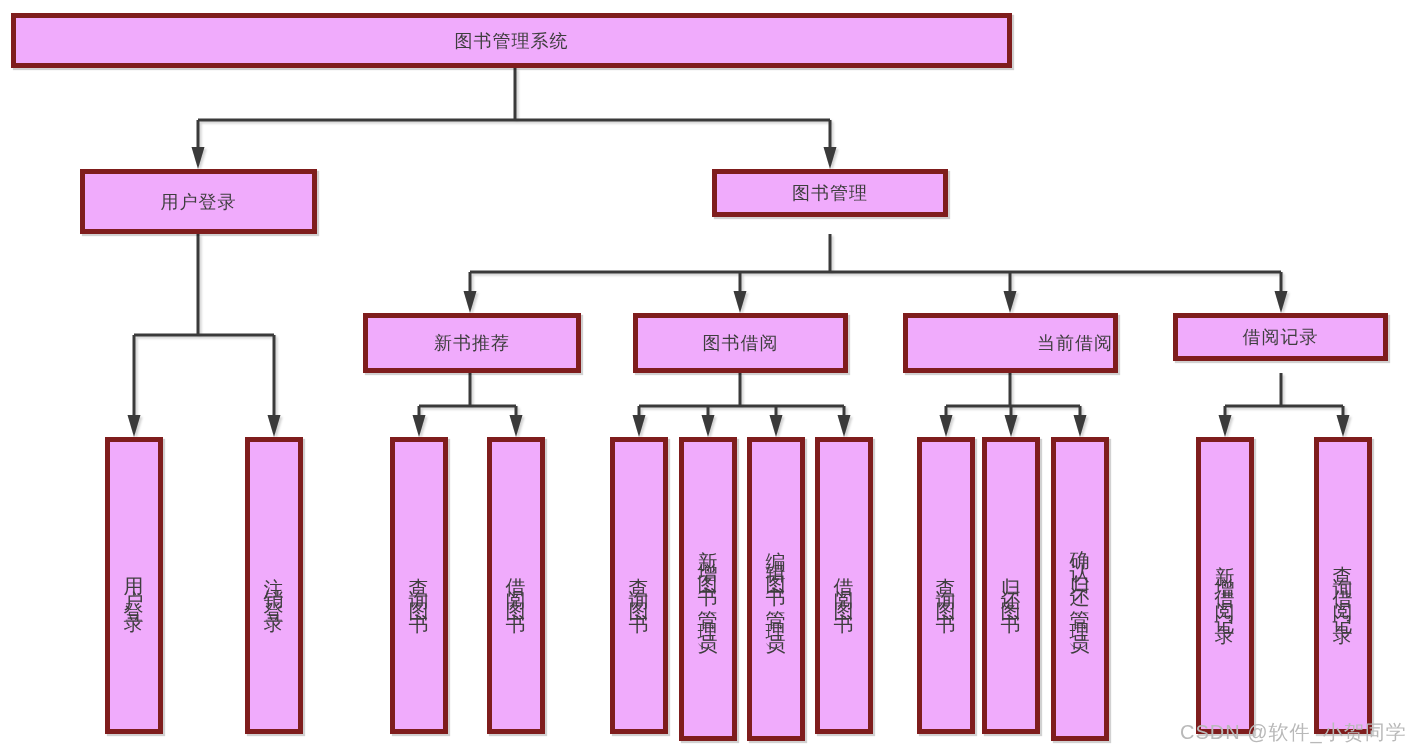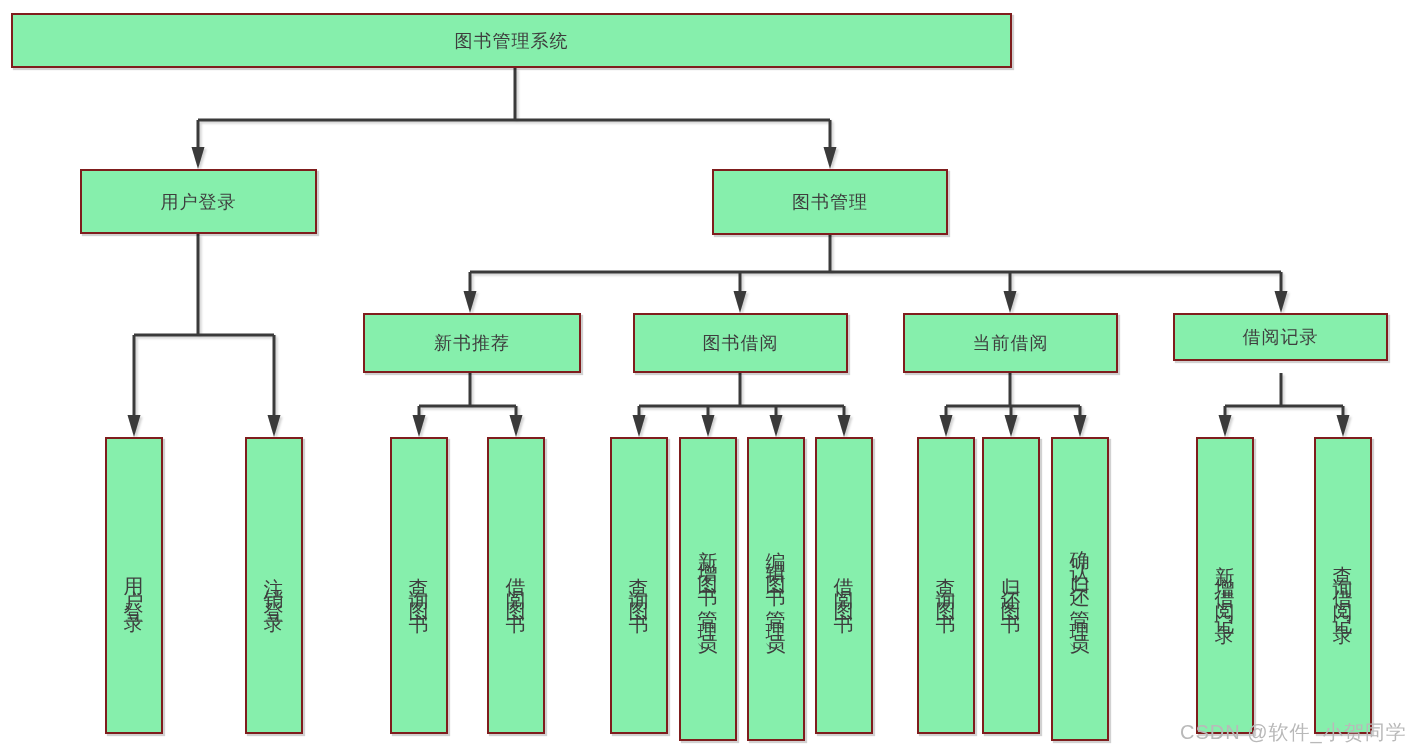--- a/index.html
+++ b/index.html
@@ -12,22 +12,22 @@
   }
   .canvas { position: absolute; inset: 0; }
   svg.connectors {
     position: absolute; left: 0; top: 0;
     pointer-events: none;
     filter: drop-shadow(2px 2px 1px rgba(0,0,0,0.18));
   }
   .box {
     position: absolute;
     box-sizing: border-box;
-    background: #86efac;
-    border: 2px solid #7f1d1d;
+    background: #f0abfc;
+    border: 5px solid #7f1d1d;
     color: #3e3e3e;
     display: flex;
     align-items: center;
     justify-content: center;
     box-shadow: 2px 2px 1px rgba(0,0,0,0.18);
     z-index: 2;
   }
   .box.hnode span {
     font-size: 18px;
     letter-spacing: 1px;
@@ -112,31 +112,31 @@
       <polygon points="1336.5,415 1349.5,415 1343,437" fill="#3a3a3a"></polygon>
     </svg>
 
   <div class="box hnode" style="left:11px; top:13px; width:1001px; height:55px;">
     <span>图书管理系统</span>
   </div>
 
   <div class="box hnode" style="left:80px; top:169px; width:237px; height:65px;">
     <span>用户登录</span>
   </div>
-  <div class="box hnode" style="left:712px; top:169px; width:236px; height:66px;">
+  <div class="box hnode" style="left:712px; top:169px; width:236px; height:48px;">
     <span>图书管理</span>
   </div>
 
   <div class="box hnode" style="left:363px; top:313px; width:218px; height:60px;">
     <span>新书推荐</span>
   </div>
   <div class="box hnode" style="left:633px; top:313px; width:215px; height:60px;">
     <span>图书借阅</span>
   </div>
-  <div class="box hnode" style="left:903px; top:313px; width:215px; height:60px;">
+  <div class="box hnode" style="left:903px; top:313px; width:215px; height:60px;justify-content:flex-end;">
     <span>当前借阅</span>
   </div>
   <div class="box hnode" style="left:1173px; top:313px; width:215px; height:48px;">
     <span>借阅记录</span>
   </div>
 
   <div class="box leaf" style="left:105px;">
     <span>用户登录</span>
   </div>
   <div class="box leaf" style="left:245px;">

